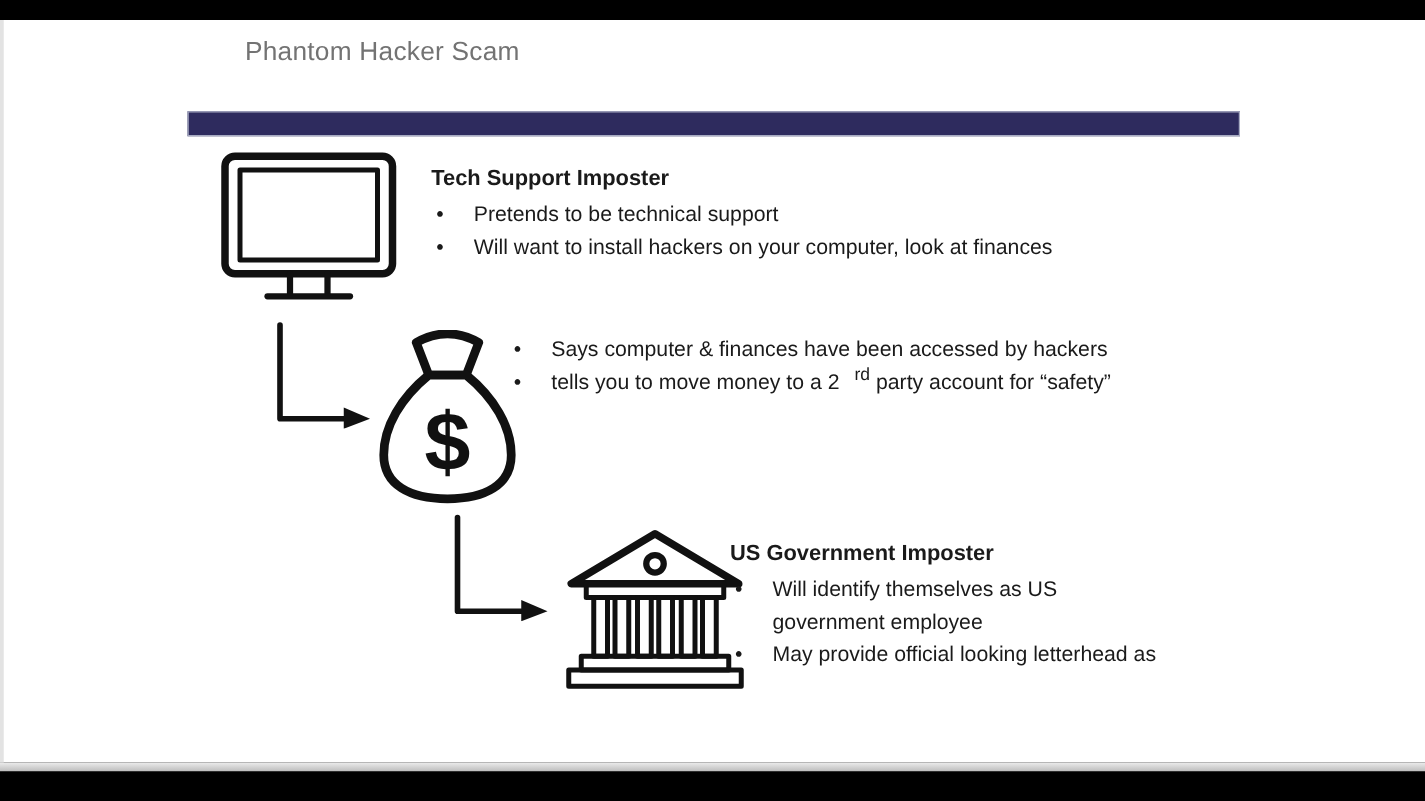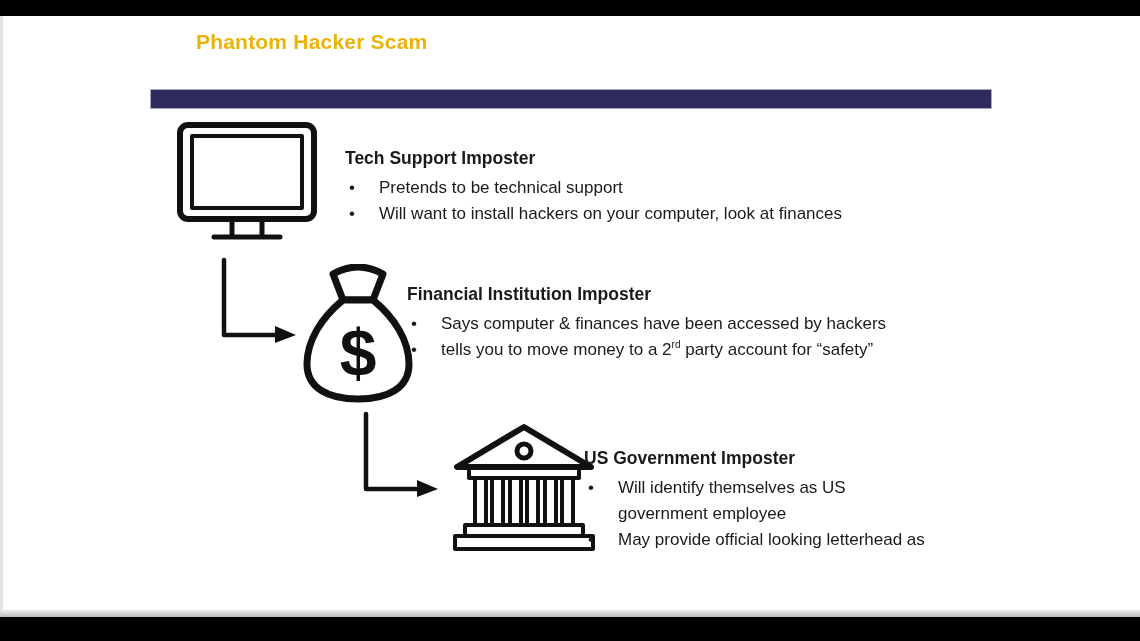--- a/index.html
+++ b/index.html
@@ -15,33 +15,33 @@
     background:#ffffff;
     border-left:3px solid #e3e3e3;
     box-sizing:border-box;
   }
   .edge-strip{
     position:absolute;left:0;top:610px;width:1140px;height:7px;
     background:linear-gradient(#ececec,#bdbdbd);
   }
   .page-title{
     position:absolute;left:196px;top:30px;
-    font-size:21px;font-weight:bold;color:#eab308;
+    font-size:21px;font-weight:normal;color:#737373;
     letter-spacing:0.2px;
   }
   .accent-bar{
     position:absolute;left:150px;top:89px;width:842px;height:20px;
     background:#2e2b5e;border:1px solid #a7abc2;box-sizing:border-box;
   }
   .stage{position:absolute;color:#1a1a1a;}
-  .stage-heading{font-size:17.5px;font-weight:bold;line-height:22px;margin-bottom:6px;margin-top:16px;}
+  .stage-heading{font-size:17.5px;font-weight:bold;line-height:22px;margin-bottom:6px;}
   .bullet{display:flex;font-size:17px;line-height:26px;}
   .dot{flex:none;width:30px;padding-left:4px;}
   .bullet-text .line{display:block;}
-  sup{font-size:10px;line-height:0;}
+  sup{font-size:14px;line-height:0;margin-left:12px;}
   .icon-svg{position:absolute;}
   .icon-svg .stroke{fill:none;stroke:#111111;stroke-linejoin:round;stroke-linecap:round;}
   .icon-svg .fillwhite{fill:#ffffff;stroke:#111111;stroke-linejoin:round;}
   .icon-svg .solid{fill:#111111;stroke:none;}
   .icon-svg text{font-family:"Liberation Sans", sans-serif;font-weight:bold;fill:#111111;}
   #stage-1{left:345px;top:131px;width:600px;}
   #stage-2{left:407px;top:267px;width:580px;}
   #stage-3{left:584px;top:431px;width:400px;}
 </style>
 </head>
@@ -81,21 +81,20 @@
     <polygon class="solid" points="58,69 79,78 58,86"></polygon>
   </svg>
 
   <svg class="icon-svg" style="left:296px;top:264px;" width="124" height="140" viewBox="0 0 124 140">
     <path class="fillwhite" d="M37 10 Q62 -4 87 10 L77 36 H47 Z" stroke-width="7"></path>
     <path class="fillwhite" d="M47 36 H77 C99 54 113 77 113 100 C113 124 92 135 62 135 C32 135 11 124 11 100 C11 77 25 54 47 36 Z" stroke-width="7"></path>
     <text x="62" y="112" text-anchor="middle" font-size="66">$</text>
   </svg>
 
   <div class="stage" id="stage-2">
-    <div class="stage-heading">Financial Institution Imposter</div>
     <div class="bullet">
       <span class="dot">•</span>
       <span class="bullet-text">
         <span class="line">Says computer &amp; finances have been accessed by hackers</span>
       </span>
     </div>
     <div class="bullet">
       <span class="dot">•</span>
       <span class="bullet-text">
         <span>tells you to move money to a 2</span><sup>rd</sup><span> party account for “safety”</span>

